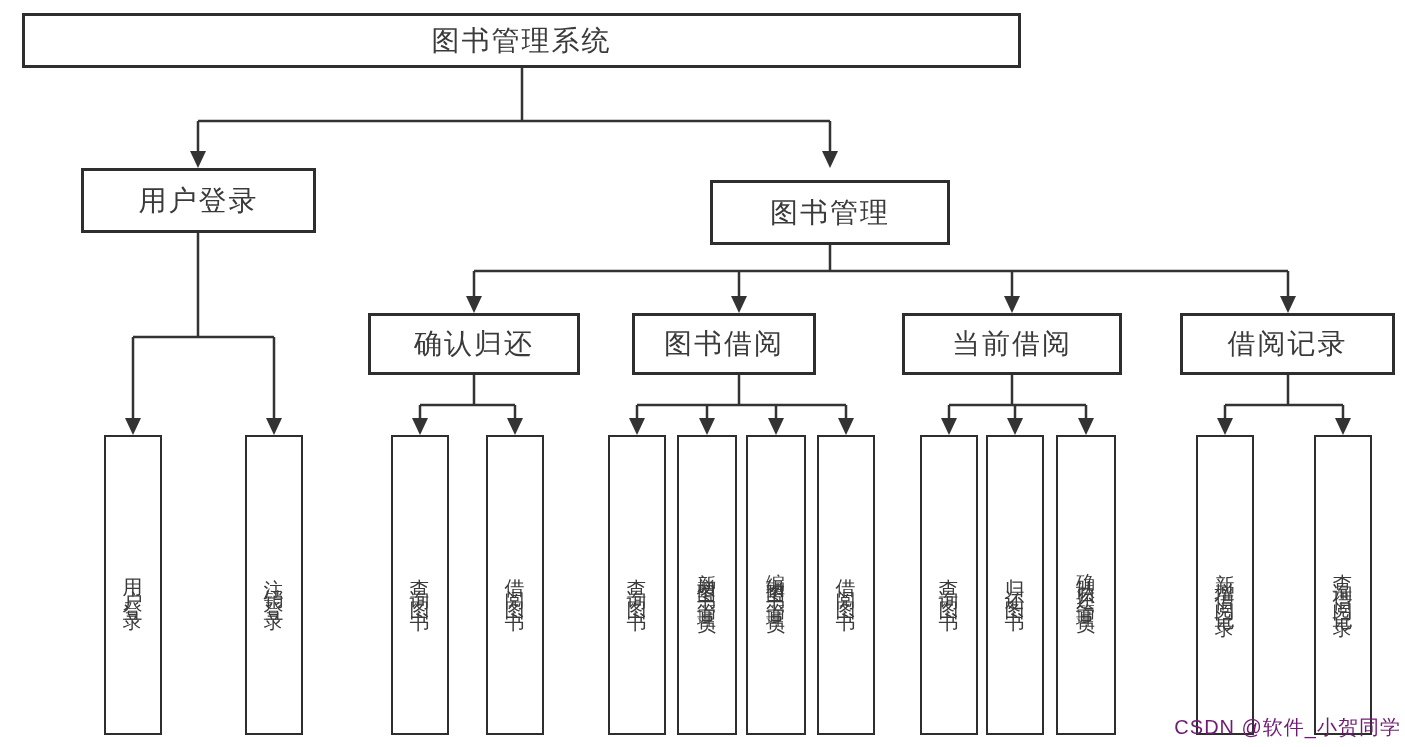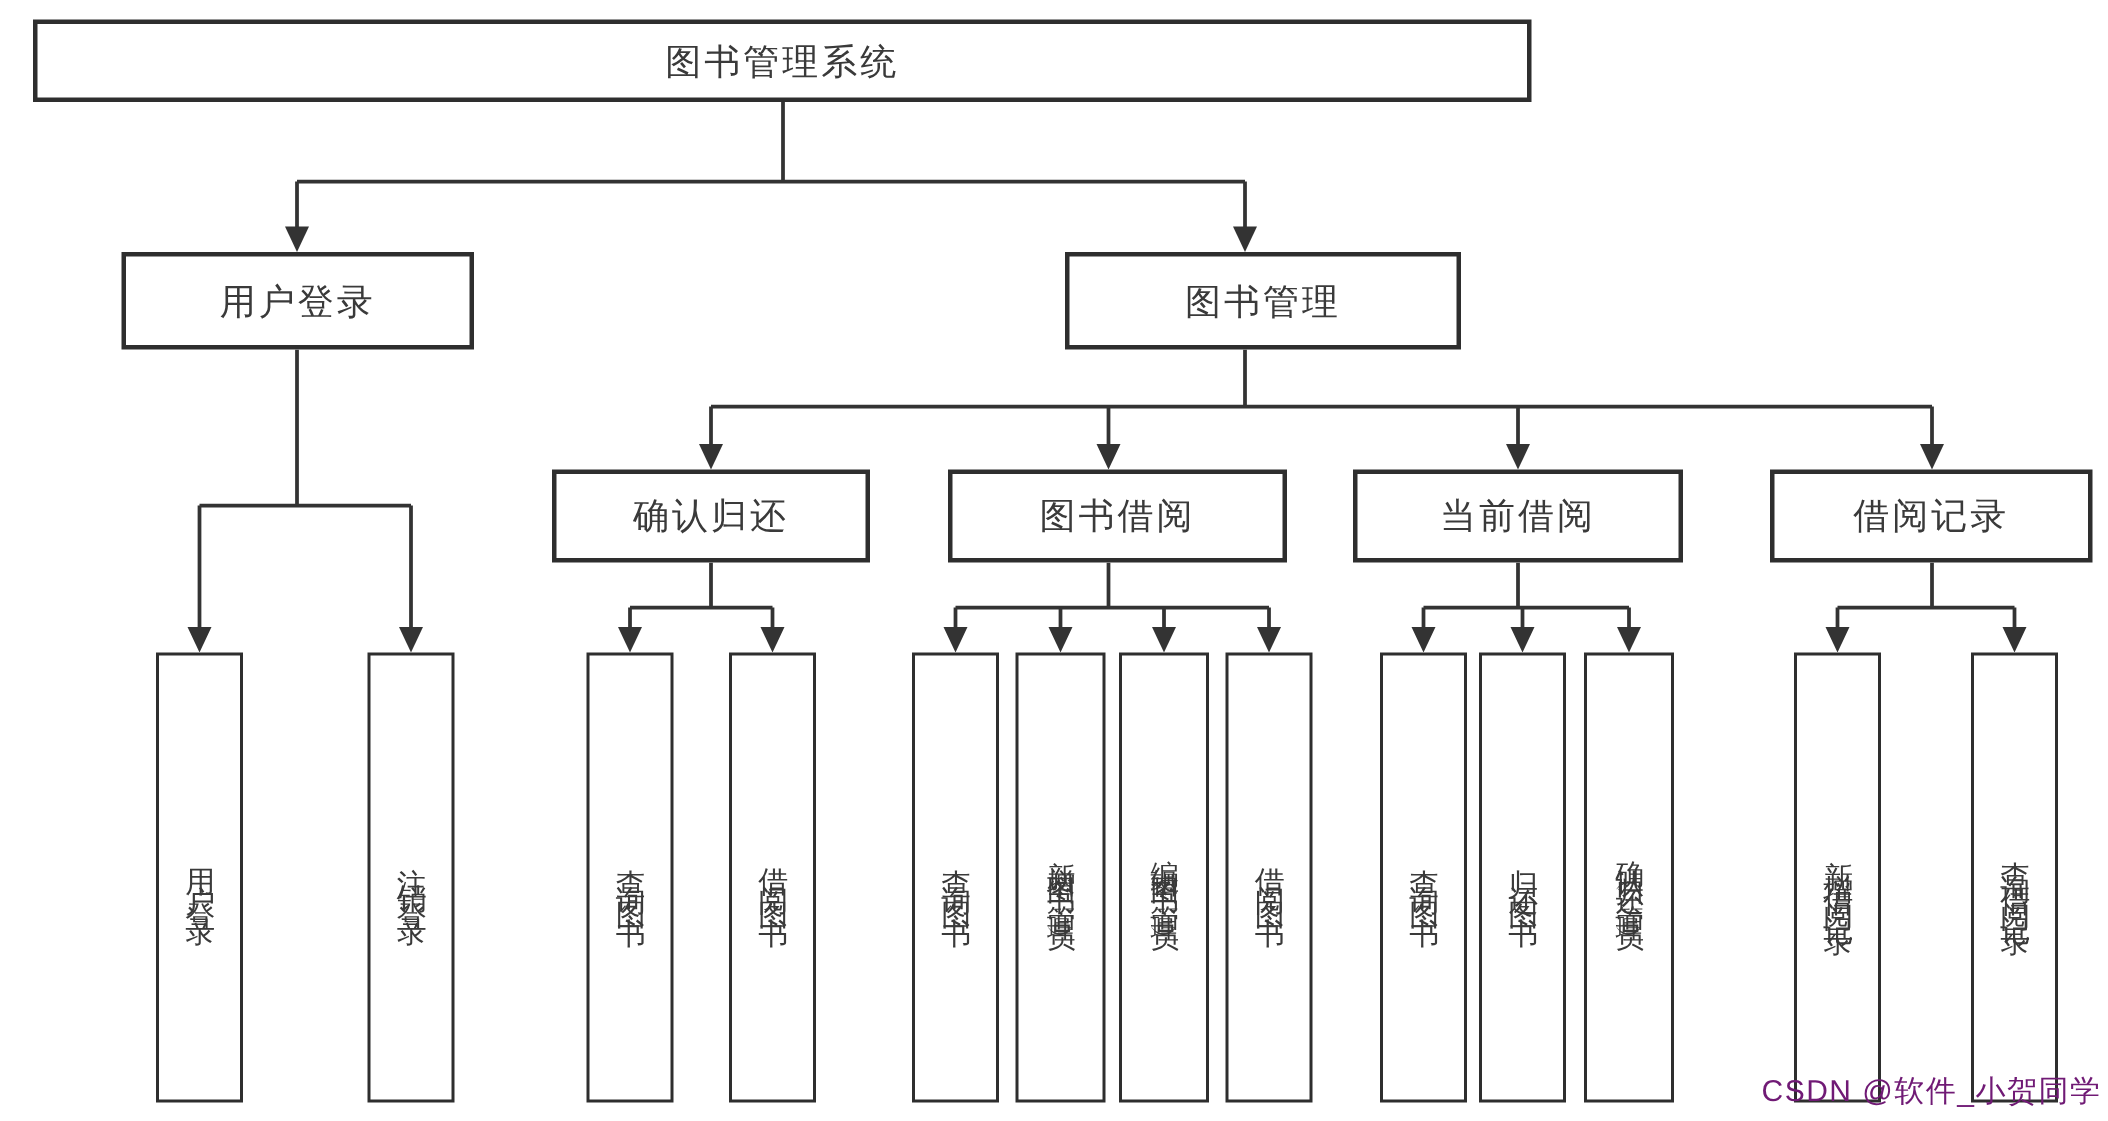--- a/index.html
+++ b/index.html
@@ -28,21 +28,21 @@
     border: 3px solid #2e2e2e;
     box-sizing: border-box;
     display: flex;
     align-items: center;
     justify-content: center;
     color: #3a3a3a;
     z-index: 2;
   }
   .node.root span,
   .node.branch span {
-    font-size: 24px;
+    font-size: 28px;
     letter-spacing: 2px;
     white-space: nowrap;
   }
   .node.leaf {
     border-width: 2.5px;
   }
   .vtext {
     writing-mode: vertical-rl;
     text-orientation: mixed;
     font-size: 20px;
@@ -101,28 +101,28 @@
     </g>
   </svg>
 
   <div class="node root" style="left:22px;top:13px;width:999px;height:55px">
     <span>图书管理系统</span>
   </div>
 
   <div class="node branch" style="left:81px;top:168px;width:235px;height:65px">
     <span>用户登录</span>
   </div>
-  <div class="node branch" style="left:710px;top:168px;width:264px;height:65px">
+  <div class="node branch" style="left:710px;top:180px;width:240px;height:65px">
     <span>图书管理</span>
   </div>
 
   <div class="node branch" style="left:368px;top:313px;width:212px;height:62px">
     <span>确认归还</span>
   </div>
-  <div class="node branch" style="left:632px;top:313px;width:226px;height:62px">
+  <div class="node branch" style="left:632px;top:313px;width:184px;height:62px">
     <span>图书借阅</span>
   </div>
   <div class="node branch" style="left:1180px;top:313px;width:215px;height:62px">
     <span>借阅记录</span>
   </div>
   <div class="node branch" style="left:902px;top:313px;width:220px;height:62px">
     <span>当前借阅</span>
   </div>
 
   <div class="node leaf" style="left:104px;top:435px;width:58px;height:300px">

